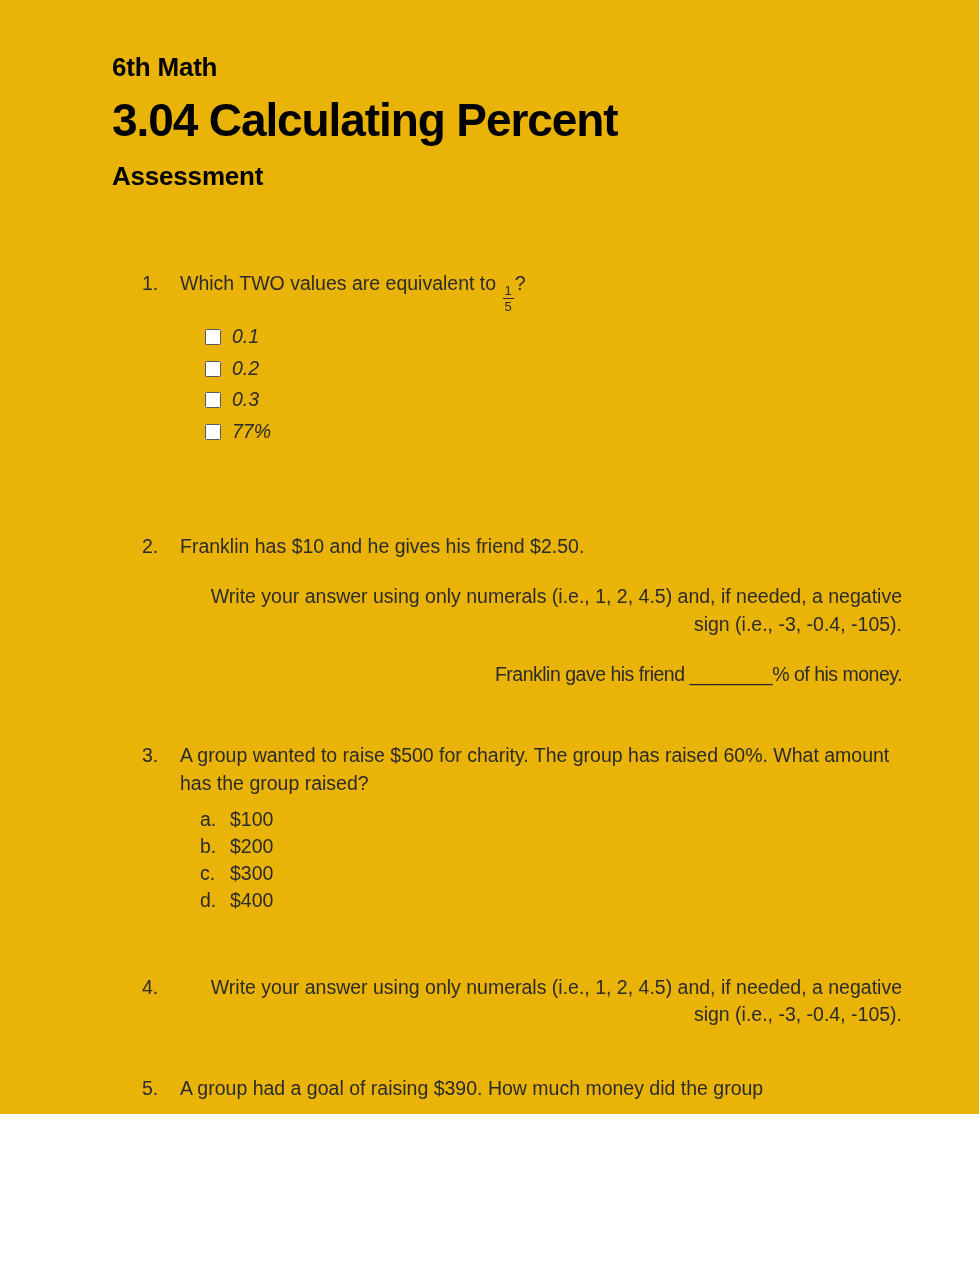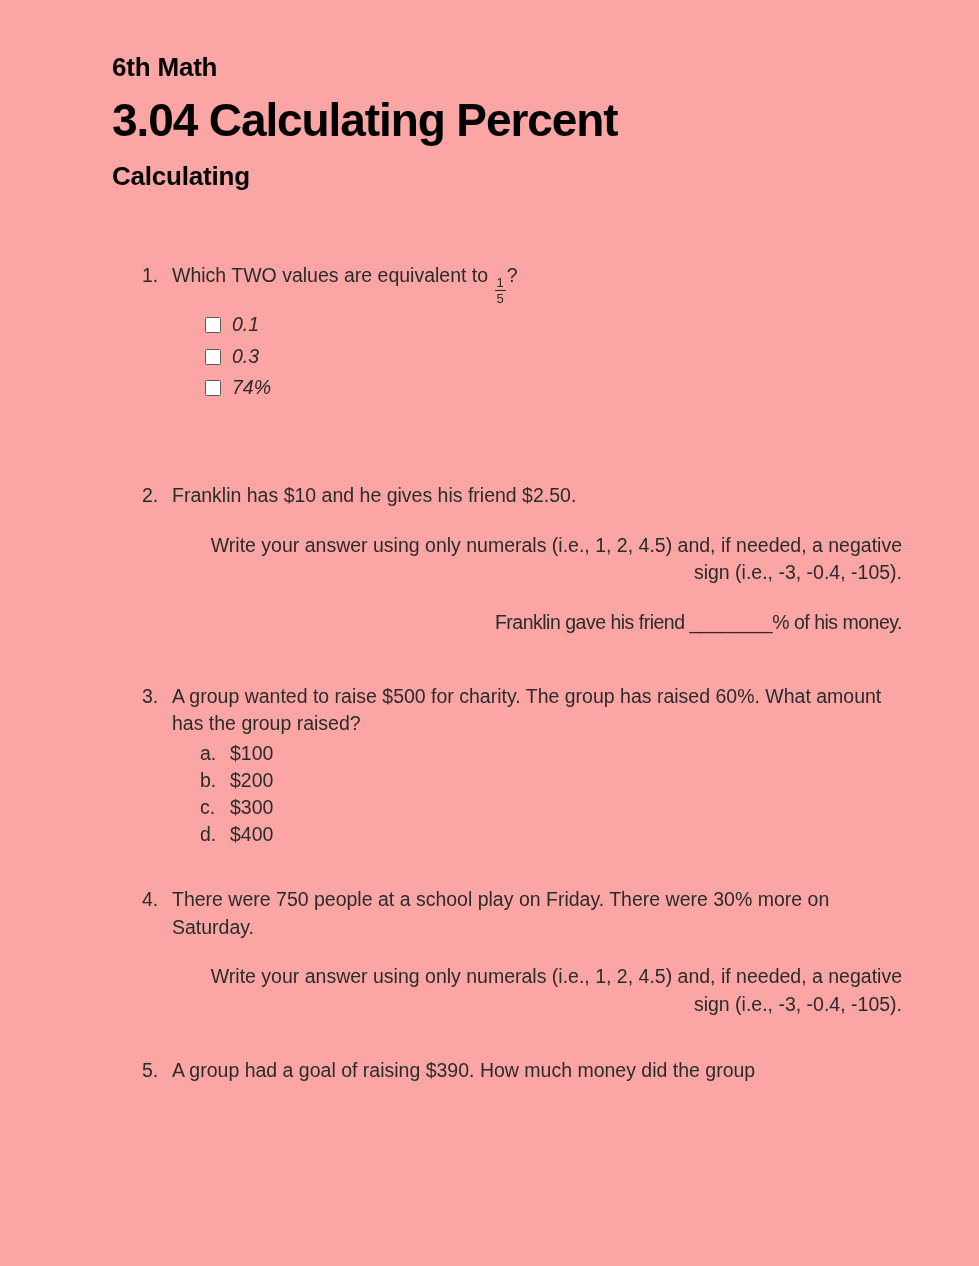--- a/index.html
+++ b/index.html
@@ -12,22 +12,22 @@
     height: 1266px;
     font-family: "Liberation Sans", sans-serif;
     color: #2b2b2b;
     overflow: hidden;
     position: relative;
   }
 
   .page {
     position: relative;
     width: 979px;
-    height: 1266px;
-    background: #fca5a5;
+    height: 1114px;
+    background: #eab308;
     box-sizing: border-box;
     padding: 0;
   }
 
   
   .header {
     position: absolute;
     left: 112px;
     top: 52px;
     width: 780px;
@@ -76,21 +76,21 @@
     position: absolute;
     left: 30px;
     top: 0;
     width: 28px;
     text-align: left;
     font-size: 19.5px;
     line-height: 1.42;
     color: #2b2b2b;
   }
   .q-text {
-    margin: 0;
+    margin: 8px;
   }
   .q-para {
     margin: 22px 0 0 0;
     text-align: right;
   }
 
   
   .gap-lg { height: 78px; }
   .gap-md { height: 46px; }
   .gap-sm { height: 38px; }
@@ -160,45 +160,49 @@
   .blank { letter-spacing: -0.5px; margin-left: 32px; }
 </style>
 </head>
 <body>
 
 <div class="page">
 
   <div class="header">
     <div class="course-label">6th Math</div>
     <h1 class="doc-title">3.04 Calculating Percent</h1>
-    <div class="doc-subtitle">Calculating</div>
+    <div class="doc-subtitle">Assessment</div>
   </div>
 
   <div class="questions">
 
     <div class="question">
       <span class="q-num">1.</span>
       <div class="q-text">
         <span>Which TWO values are equivalent to </span><span class="frac">
             <span class="num">1</span>
             <span class="den">5</span>
           </span><span>?</span>
       </div>
       <ul class="options-check">
         <li>
           <span class="checkbox"></span>
           <span>0.1</span>
         </li>
         <li>
           <span class="checkbox"></span>
+          <span>0.2</span>
+        </li>
+        <li>
+          <span class="checkbox"></span>
           <span>0.3</span>
         </li>
         <li>
           <span class="checkbox"></span>
-          <span>74%</span>
+          <span>77%</span>
         </li>
       </ul>
     </div>
 
     <div class="gap-lg"></div>
 
     <div class="question">
       <span class="q-num">2.</span>
       <p class="q-text">Franklin has $10 and he gives his friend $2.50.</p>
       <p class="q-para">Write your answer using only numerals (i.e., 1, 2, 4.5) and, if needed, a negative sign (i.e., -3, -0.4, -105).</p>
@@ -227,21 +231,20 @@
           <span class="opt-letter">d.</span>
           <span>$400</span>
         </li>
       </ul>
     </div>
 
     <div class="gap-sm"></div>
 
     <div class="question">
       <span class="q-num">4.</span>
-      <p class="q-text">There were 750 people at a school play on Friday. There were 30% more on Saturday.</p>
       <p class="q-para">Write your answer using only numerals (i.e., 1, 2, 4.5) and, if needed, a negative sign (i.e., -3, -0.4, -105).</p>
     </div>
 
     <div class="gap-sm"></div>
 
     <div class="question">
       <span class="q-num">5.</span>
       <p class="q-text">A group had a goal of raising $390. How much money did the group</p>
     </div>
 

